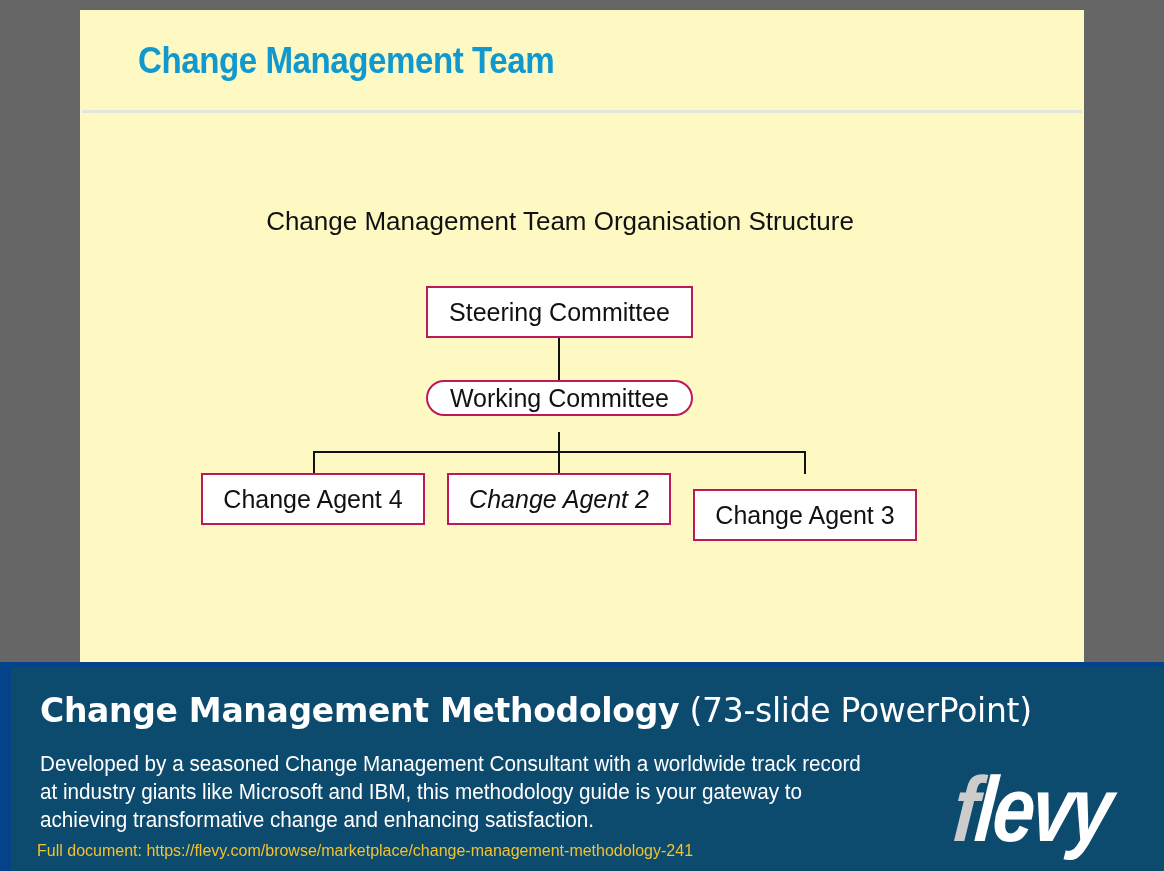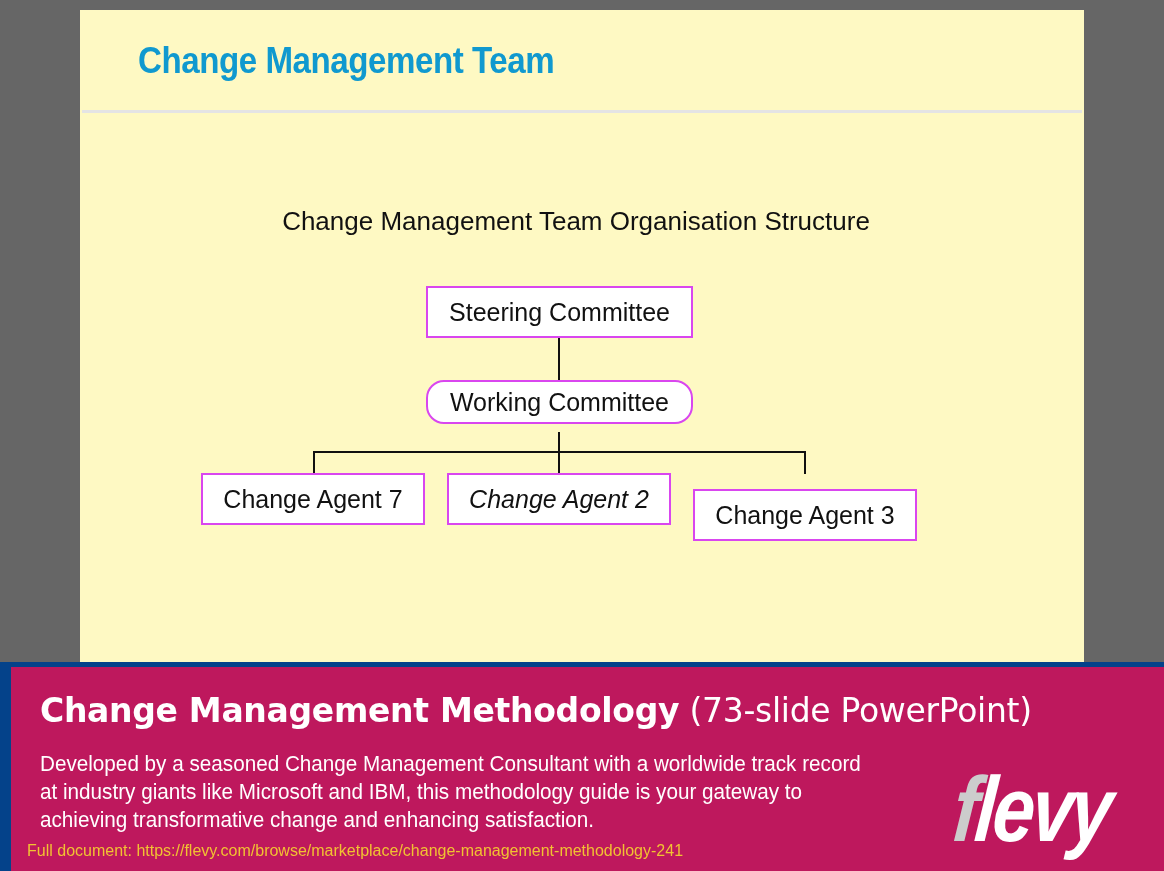--- a/index.html
+++ b/index.html
@@ -18,35 +18,35 @@
       font-weight:bold; font-size:36px; color:#1099cf;
       letter-spacing:-0.5px;
       transform:scaleX(0.92); transform-origin:left center;
       white-space:nowrap;
     }
     .title-rule {
       position:absolute; left:2px; top:100px; width:1000px; height:3px;
       background:#e4e4e4;
     }
     .chart-title {
-      position:absolute; left:16px; width:1004px; top:196px;
+      position:absolute; left:0; width:1004px; top:196px;
       text-align:center; font-size:26px; color:#111;
       padding-right:44px; box-sizing:border-box;
       white-space:nowrap;
     }
     .org-box {
-      position:absolute; border:2px solid #d946ef; background:#fff;
+      position:absolute; border:2px solid #be185d; background:#fff;
       box-sizing:border-box; display:flex; align-items:center; justify-content:center;
       font-size:25px; color:#111; white-space:nowrap;
     }
     .line { position:absolute; background:#111; }
 
     .banner {
       position:absolute; left:0; top:662px; width:1164px; height:209px;
-      background:#be185d;
+      background:#0c4a6e;
       border-top:5px solid #04428a;
       box-sizing:border-box;
     }
     .banner-left-strip {
       position:absolute; left:0; top:0; width:11px; height:100%;
       background:#04428a;
     }
     .banner-title {
       position:absolute; left:40px; top:24px; white-space:nowrap;
       font-family:"DejaVu Sans", sans-serif; color:#ffffff; font-size:33px;
@@ -54,21 +54,21 @@
     }
     .banner-title .bold { font-weight:bold; }
     .banner-title .light { font-weight:normal; }
     .banner-desc {
       position:absolute; left:40px; top:83px; width:820px;
       color:#ffffff; font-size:22px; line-height:28px;
       transform:scaleX(0.94); transform-origin:left top;
     }
     .banner-desc div { white-space:nowrap; }
     .banner-link {
-      position:absolute; left:27px; top:175px; white-space:nowrap;
+      position:absolute; left:37px; top:175px; white-space:nowrap;
       color:#f1c232; font-size:16px;
     }
     .flevy-logo {
       position:absolute; left:958px; top:96px;
       font-family:"Liberation Sans", sans-serif; font-weight:bold; font-style:italic;
       font-size:92px; line-height:92px; letter-spacing:-4px;
       transform:scaleX(0.82) skewX(-6deg); transform-origin:left top;
       white-space:nowrap;
     }
     .flevy-logo .f { color:#cccccc; }
@@ -81,30 +81,30 @@
   <div class="slide-title">Change Management Team</div>
   <div class="title-rule"></div>
 
   <div class="chart-title">Change Management Team Organisation Structure</div>
 
   <div class="org-box" style="left:346px; top:276px; width:267px; height:52px;">
     <span>Steering Committee</span>
   </div>
   <div class="line" style="left:478px; top:328px; width:2px; height:43px;"></div>
 
-  <div class="org-box" style="left:346px; top:370px; width:267px; height:44px;border-radius:18px;">
+  <div class="org-box" style="left:346px; top:370px; width:267px; height:36px;border-radius:18px;">
     <span>Working Committee</span>
   </div>
   <div class="line" style="left:478px; top:422px; width:2px; height:42px;"></div>
   <div class="line" style="left:233px; top:441px; width:493px; height:2px;"></div>
   <div class="line" style="left:233px; top:441px; width:2px; height:23px;"></div>
   <div class="line" style="left:724px; top:441px; width:2px; height:23px;"></div>
 
   <div class="org-box" style="left:121px; top:463px; width:224px; height:52px;">
-    <span>Change Agent 7</span>
+    <span>Change Agent 4</span>
   </div>
   <div class="org-box" style="left:367px; top:463px; width:224px; height:52px;font-style:italic;">
     <span>Change Agent 2</span>
   </div>
   <div class="org-box" style="left:613px; top:479px; width:224px; height:52px;">
     <span>Change Agent 3</span>
   </div>
 </div>
 
 <div class="banner">

